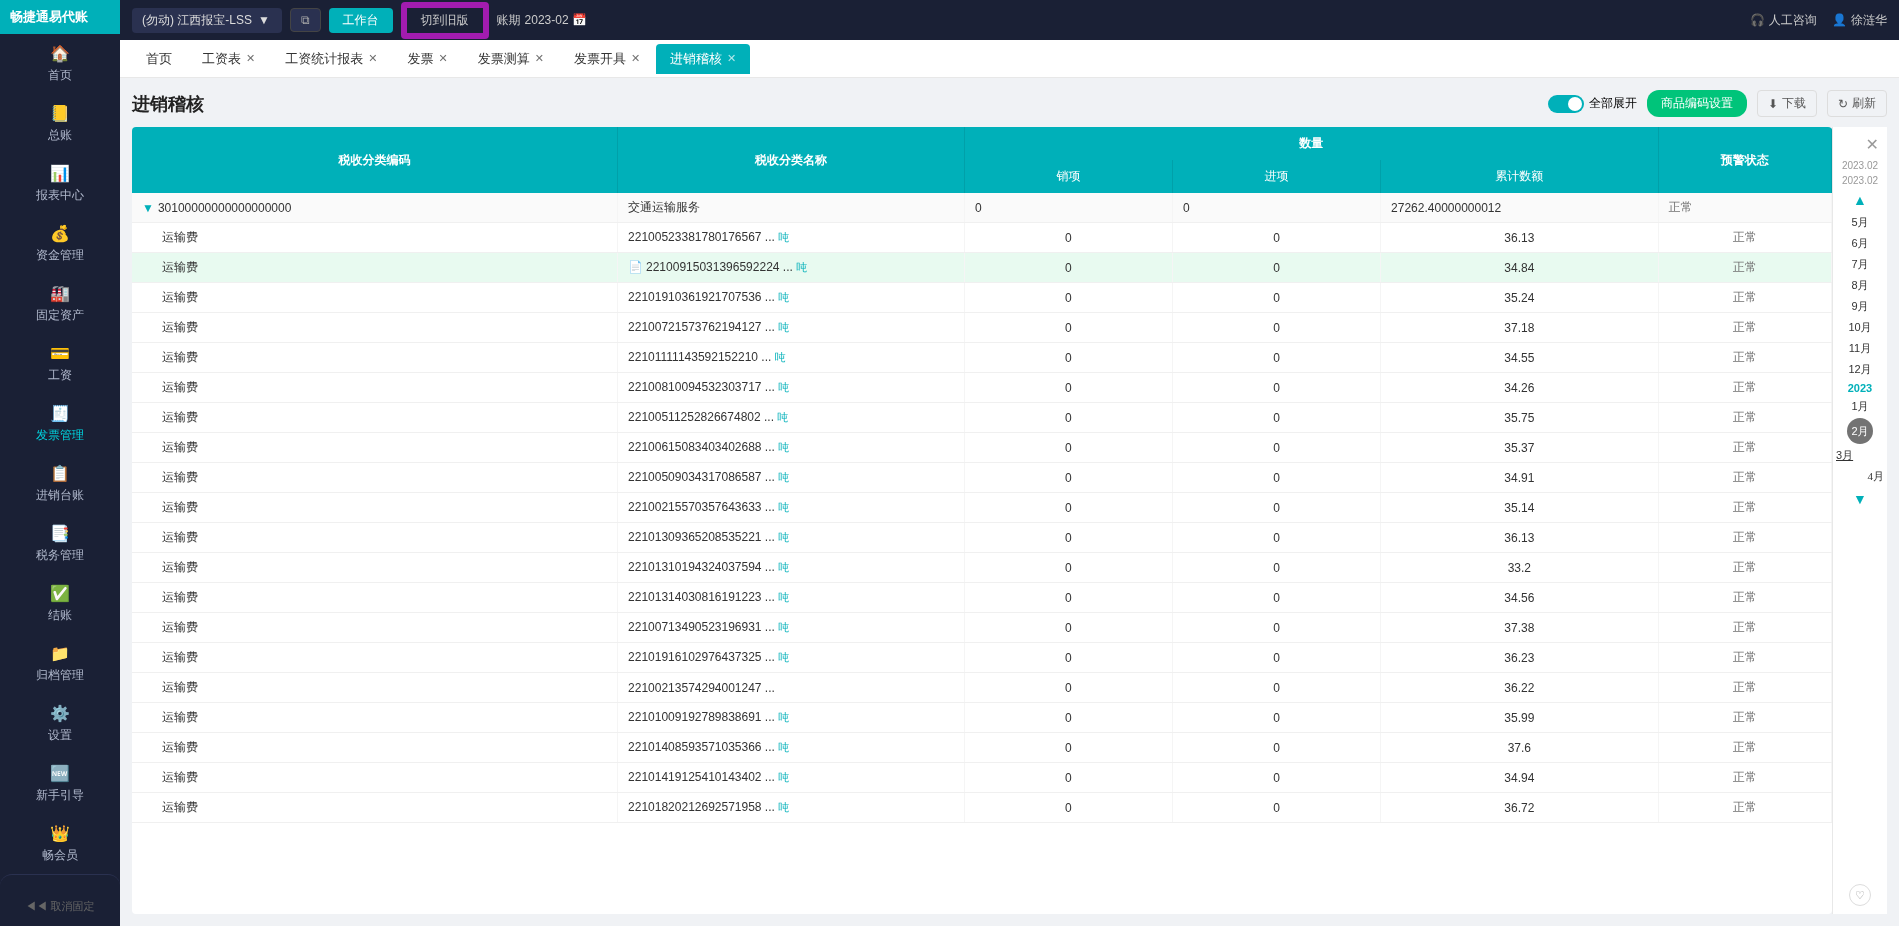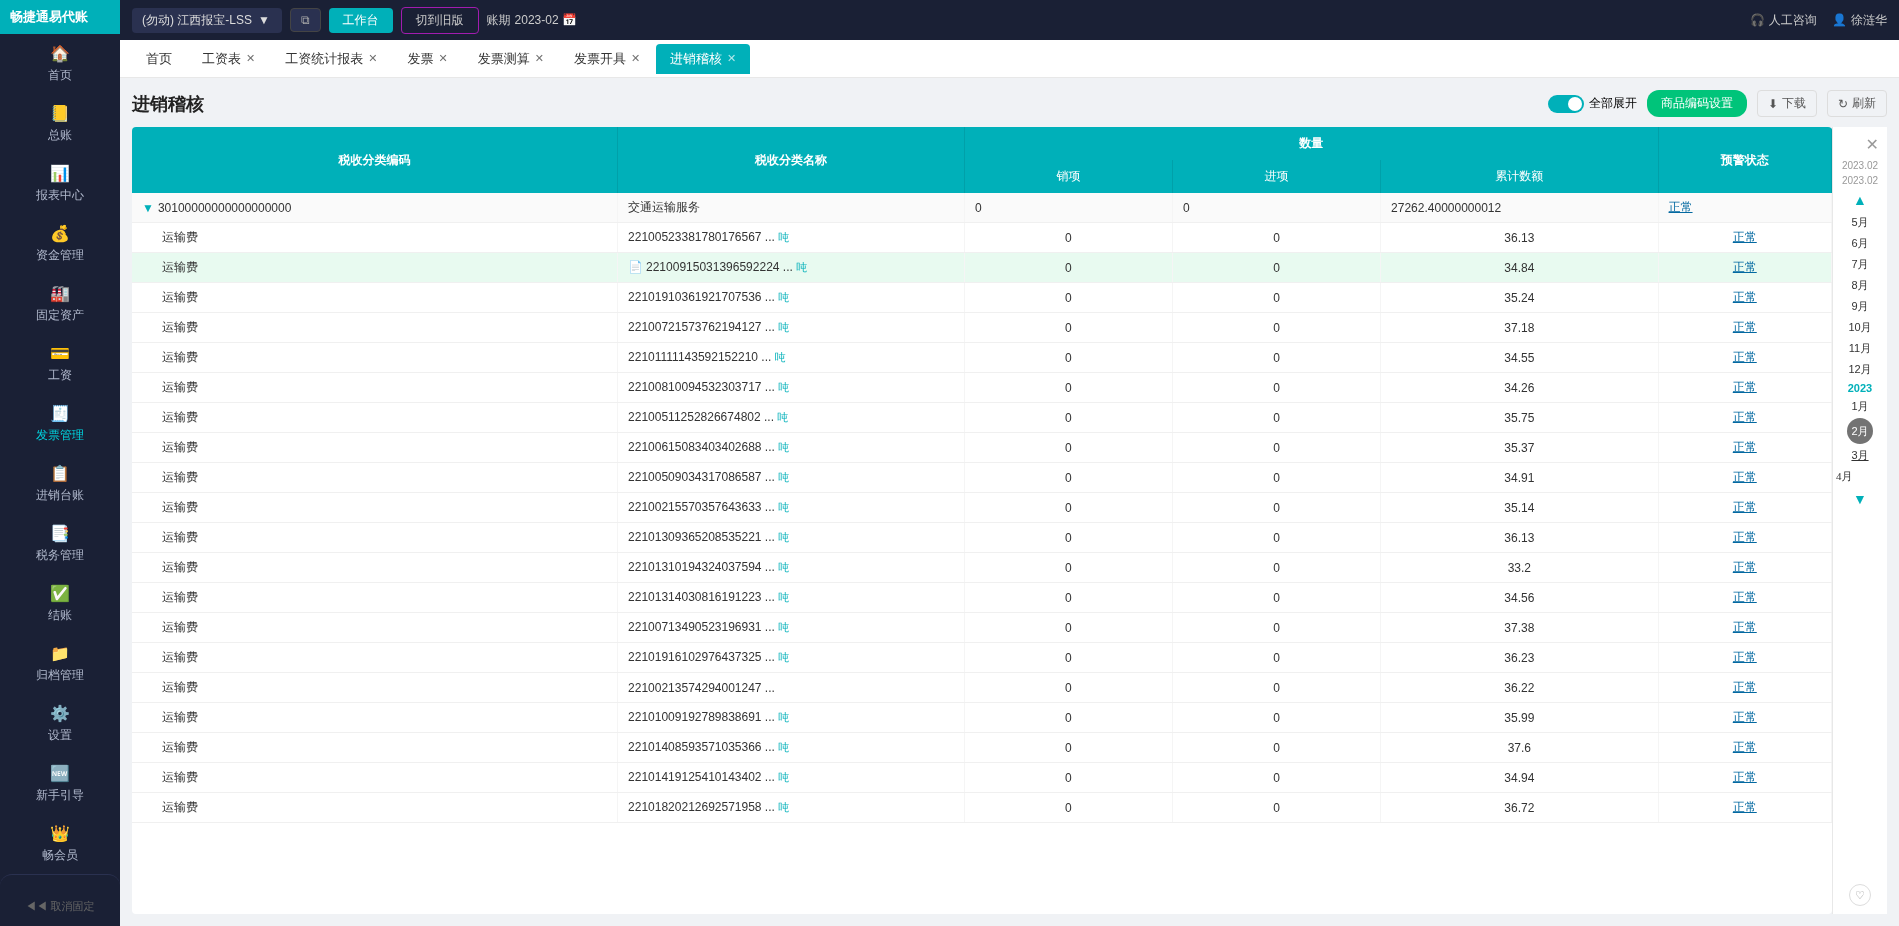--- a/index.html
+++ b/index.html
@@ -84,21 +84,21 @@
       background: #00b0b9;
       color: white;
       border: none;
       padding: 4px 14px;
       border-radius: 4px;
       cursor: pointer;
       font-size: 12px;
     }
     .topbar-btn.outline {
       background: transparent;
-      border: 1px solid #a21caf;
+      border: 6px solid #a21caf;
       color: #ccc;
     }
     .topbar-period {
       color: #ccc;
       font-size: 12px;
       display: flex;
       align-items: center;
       gap: 4px;
     }
     .topbar-right {
@@ -237,21 +237,21 @@
     tbody tr td {
       padding: 6px 10px;
       border-bottom: 1px solid #f0f0f0;
       border-right: 1px solid #f5f5f5;
       color: #333;
       text-align: center;
     }
     tbody tr.highlighted { background: #e8faf0; }
     tbody tr.group-row td { background: #fafafa; font-weight: 500; text-align: left; }
     .text-left { text-align: left !important; }
-    .normal-status { color: #0369a1; text-decoration: underline; }
+    .normal-status { color: #737373; }
 
     
     .right-panel {
       width: 55px;
       background: white;
       border-left: 1px solid #e8e8e8;
       display: flex;
       flex-direction: column;
       padding: 4px 0;
       font-size: 11px;
@@ -625,22 +625,22 @@
         <div style="text-align:center;padding:3px;cursor:pointer;color:#333;">8月</div>
         <div style="text-align:center;padding:3px;cursor:pointer;color:#333;">9月</div>
         <div style="text-align:center;padding:3px;cursor:pointer;color:#333;">10月</div>
         <div style="text-align:center;padding:3px;cursor:pointer;color:#333;">11月</div>
         <div style="text-align:center;padding:3px;cursor:pointer;color:#333;">12月</div>
         <div style="text-align:center;padding:2px;font-size:11px;color:#00b0b9;font-weight:bold;">2023</div>
         <div style="text-align:center;padding:3px;cursor:pointer;color:#333;">1月</div>
         <div style="text-align:center;padding:1px;">
           <div style="width:26px;height:26px;background:#737373;border-radius:50%;color:white;display:flex;align-items:center;justify-content:center;font-size:11px;margin:0 auto;cursor:pointer;">2月</div>
         </div>
-        <div style="text-align:center;padding:3px;cursor:pointer;color:#333;text-decoration:underline;">3月</div>
-        <div style="text-align:left;padding:3px;cursor:pointer;color:#333;font-family:Liberation Serif, serif;">4月</div>
+        <div style="text-align:left;padding:3px;cursor:pointer;color:#333;text-decoration:underline;">3月</div>
+        <div style="text-align:right;padding:3px;cursor:pointer;color:#333;font-family:Liberation Serif, serif;">4月</div>
         <div class="arrow-down">▼</div>
         <div style="margin-top:auto;text-align:center;padding:4px;">
           <div style="width:22px;height:22px;border:1px solid #ddd;border-radius:50%;margin:0 auto;display:flex;align-items:center;justify-content:center;cursor:pointer;color:#999;">♡</div>
         </div>
       </div>
     </div>
   </div>
 </div>
 
 </body></html>

